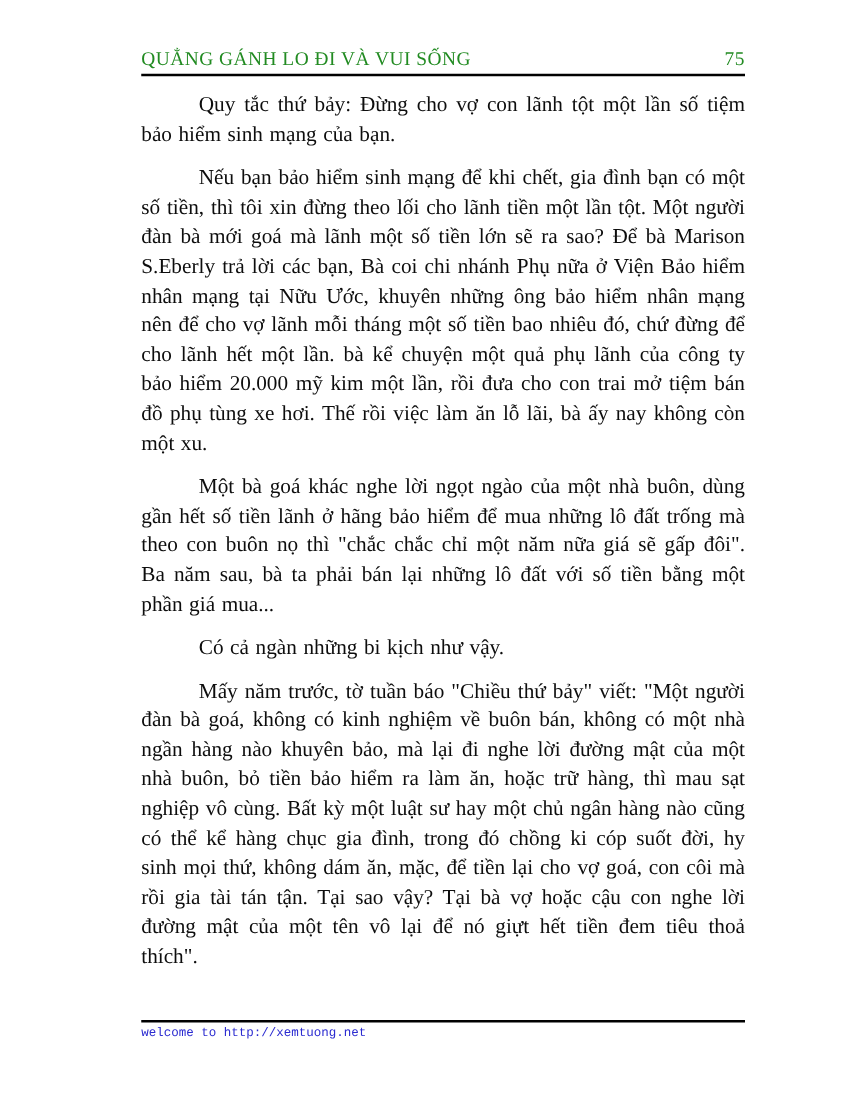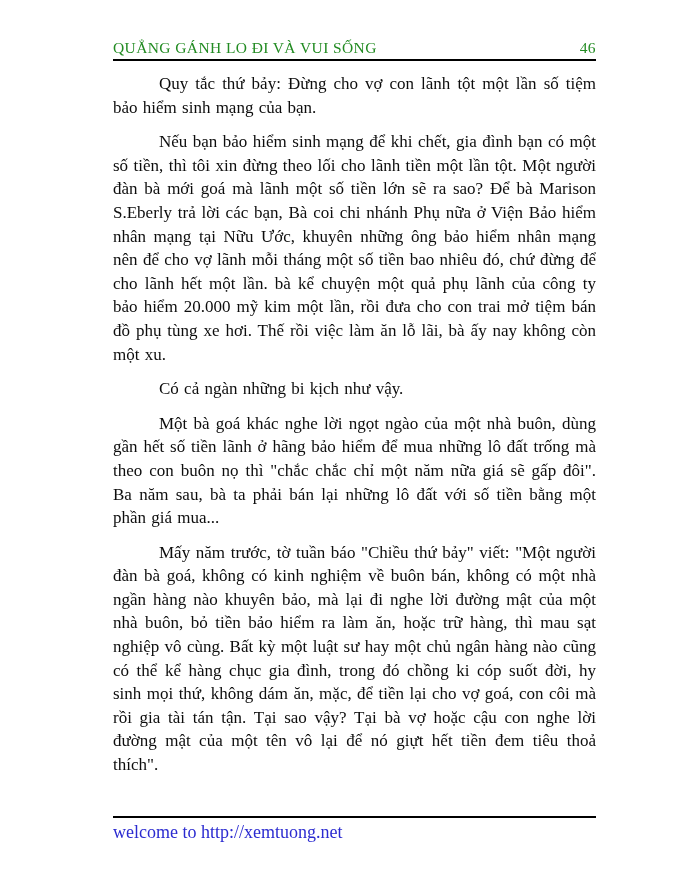--- a/index.html
+++ b/index.html
@@ -66,45 +66,46 @@
     left: 0;
     width: 100%;
     height: 2px;
     background: var(--rule);
   }
   .footer {
     position: absolute;
     top: 822px;
     left: 0;
     width: 100%;
-    font-size: 18px;
+    font-size: 10px;
+    font-family: Liberation Mono, monospace;
   }
   .footer a, .footer .link {
     color: var(--blue);
     text-decoration: none;
     cursor: pointer;
   }
 </style>
 </head>
 <body>
 
 <div class="page">
 
   <div class="header">
     <span class="title">QUẲNG GÁNH LO ĐI VÀ VUI SỐNG</span>
-    <span class="pagenum">46</span>
+    <span class="pagenum">75</span>
   </div>
 
   <div class="header-rule"></div>
 
   <div class="content">
     <p>Quy tắc thứ bảy: Đừng cho vợ con lãnh tột một lần số tiệm bảo hiểm sinh mạng của bạn.</p>
     <p>Nếu bạn bảo hiểm sinh mạng để khi chết, gia đình bạn có một số tiền, thì tôi xin đừng theo lối cho lãnh tiền một lần tột. Một người đàn bà mới goá mà lãnh một số tiền lớn sẽ ra sao? Để bà Marison S.Eberly trả lời các bạn, Bà coi chi nhánh Phụ nữa ở Viện Bảo hiểm nhân mạng tại Nữu Ước, khuyên những ông bảo hiểm nhân mạng nên để cho vợ lãnh mỗi tháng một số tiền bao nhiêu đó, chứ đừng để cho lãnh hết một lần. bà kể chuyện một quả phụ lãnh của công ty bảo hiểm 20.000 mỹ kim một lần, rồi đưa cho con trai mở tiệm bán đồ phụ tùng xe hơi. Thế rồi việc làm ăn lỗ lãi, bà ấy nay không còn một xu.</p>
+    <p>Một bà goá khác nghe lời ngọt ngào của một nhà buôn, dùng gần hết số tiền lãnh ở hãng bảo hiểm để mua những lô đất trống mà theo con buôn nọ thì "chắc chắc chỉ một năm nữa giá sẽ gấp đôi". Ba năm sau, bà ta phải bán lại những lô đất với số tiền bằng một phần giá mua...</p>
     <p>Có cả ngàn những bi kịch như vậy.</p>
-    <p>Một bà goá khác nghe lời ngọt ngào của một nhà buôn, dùng gần hết số tiền lãnh ở hãng bảo hiểm để mua những lô đất trống mà theo con buôn nọ thì "chắc chắc chỉ một năm nữa giá sẽ gấp đôi". Ba năm sau, bà ta phải bán lại những lô đất với số tiền bằng một phần giá mua...</p>
     <p>Mấy năm trước, tờ tuần báo "Chiều thứ bảy" viết: "Một người đàn bà goá, không có kinh nghiệm về buôn bán, không có một nhà ngần hàng nào khuyên bảo, mà lại đi nghe lời đường mật của một nhà buôn, bỏ tiền bảo hiểm ra làm ăn, hoặc trữ hàng, thì mau sạt nghiệp vô cùng. Bất kỳ một luật sư hay một chủ ngân hàng nào cũng có thể kể hàng chục gia đình, trong đó chồng ki cóp suốt đời, hy sinh mọi thứ, không dám ăn, mặc, để tiền lại cho vợ goá, con côi mà rồi gia tài tán tận. Tại sao vậy? Tại bà vợ hoặc cậu con nghe lời đường mật của một tên vô lại để nó giựt hết tiền đem tiêu thoả thích".</p>
 
   </div>
 
   <div class="footer-rule"></div>
 
   <div class="footer">
     <span class="link">welcome to http://xemtuong.net</span>
   </div>
 

